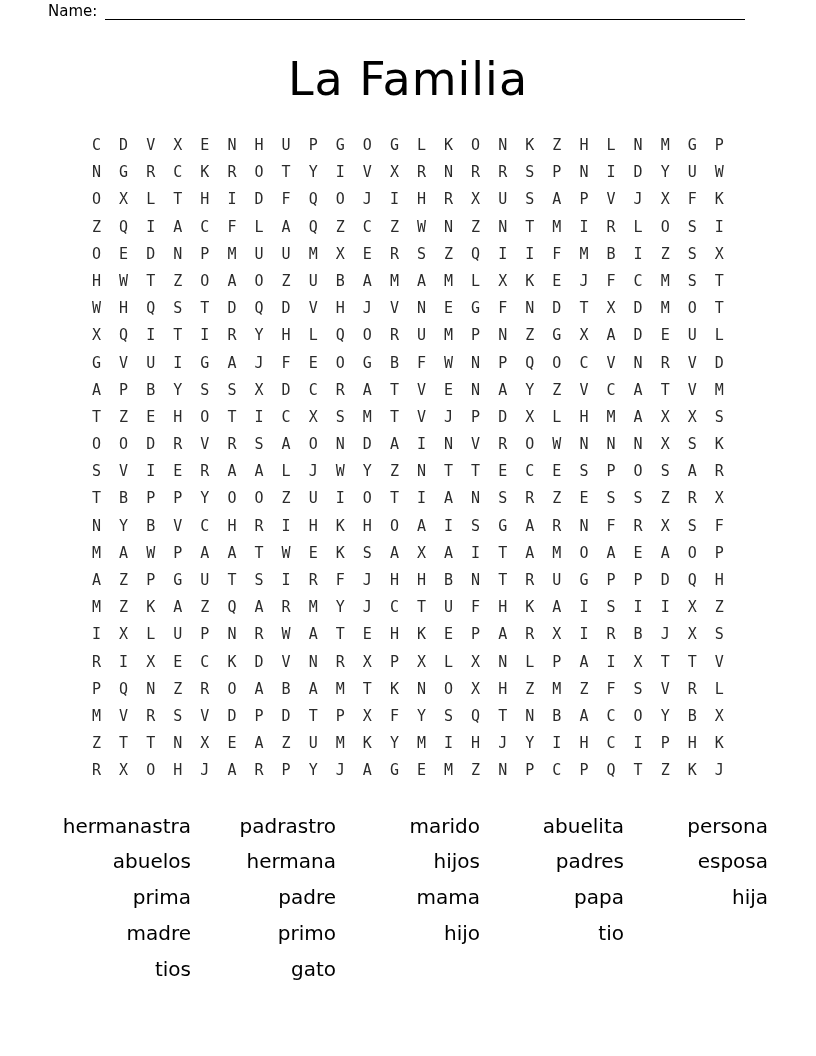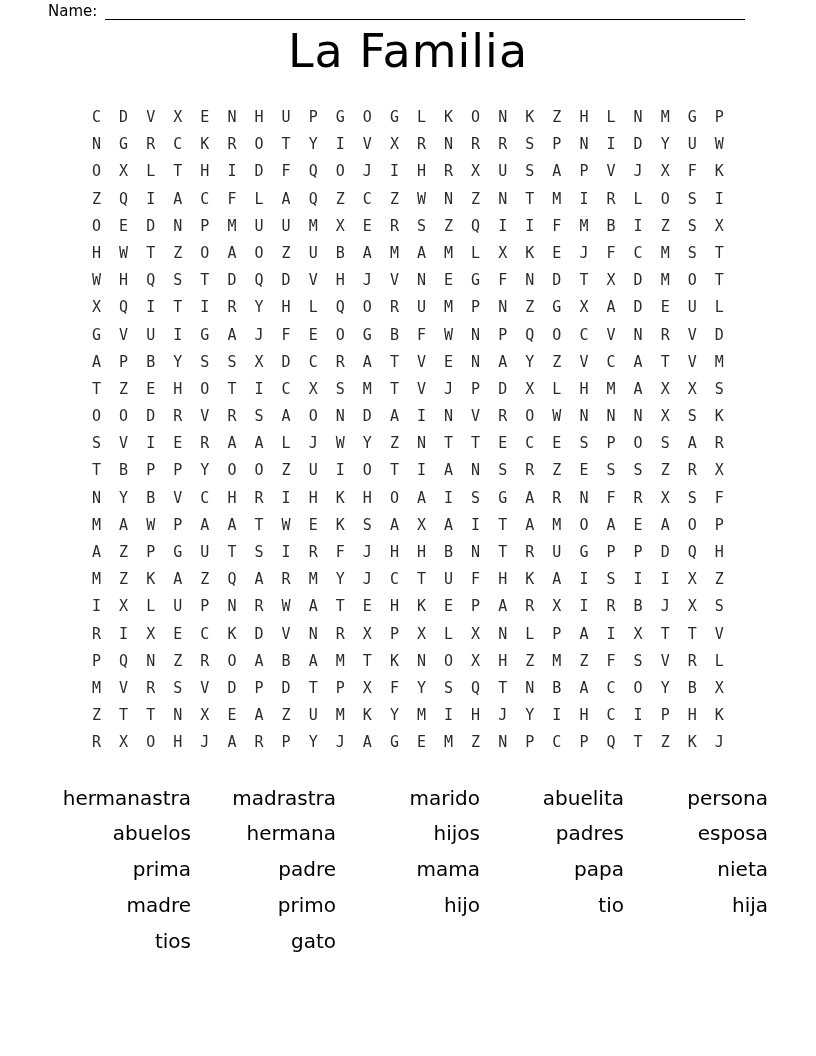--- a/index.html
+++ b/index.html
@@ -32,21 +32,21 @@
     flex: 1;
     border-bottom: 1px solid #000000;
     height: 16px;
     margin-left: 8px;
   }
   .title {
     text-align: center;
     font-size: 46px;
     font-weight: 500;
     letter-spacing: 1px;
-    margin-top: 4px;
+    margin-top: 32px;
     font-family: "DejaVu Sans", sans-serif;
   }
   .grid {
     width: 650px;
     margin: 26px auto 0 auto;
   }
   .grid-row {
     display: flex;
   }
   .grid-cell {
@@ -715,39 +715,38 @@
 
   <div class="wordlist" id="word-list">
       <div class="word-col">
         <div class="word">hermanastra</div>
         <div class="word">abuelos</div>
         <div class="word">prima</div>
         <div class="word">madre</div>
         <div class="word">tios</div>
       </div>
       <div class="word-col">
-        <div class="word">madrastra</div>
+        <div class="word">padrastro</div>
         <div class="word">hermana</div>
         <div class="word">padre</div>
         <div class="word">primo</div>
         <div class="word">gato</div>
       </div>
       <div class="word-col">
         <div class="word">marido</div>
         <div class="word">hijos</div>
         <div class="word">mama</div>
         <div class="word">hijo</div>
       </div>
       <div class="word-col">
         <div class="word">abuelita</div>
         <div class="word">padres</div>
         <div class="word">papa</div>
         <div class="word">tio</div>
       </div>
       <div class="word-col">
         <div class="word">persona</div>
         <div class="word">esposa</div>
-        <div class="word">nieta</div>
         <div class="word">hija</div>
       </div>
     </div>
 
 </div>
 
 </body></html>

